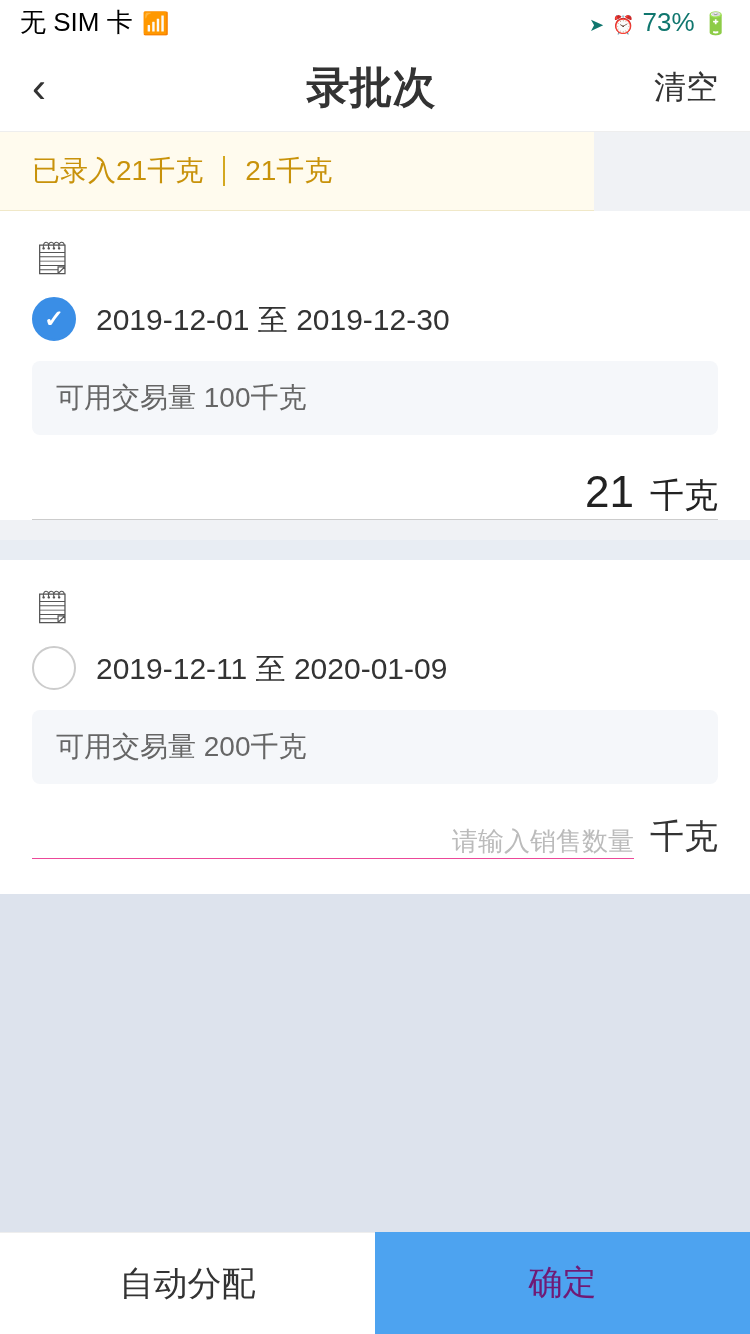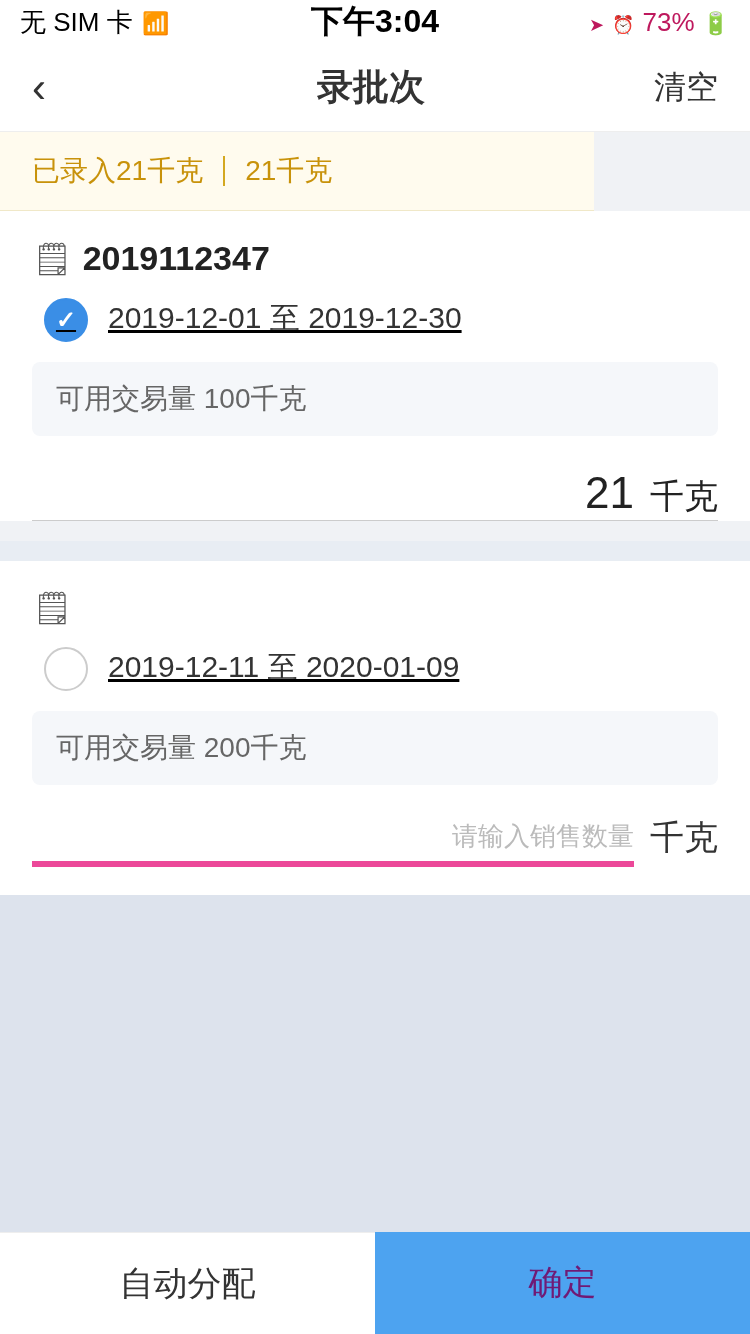--- a/index.html
+++ b/index.html
@@ -36,21 +36,21 @@
       color: #000;
       position: absolute;
       left: 50%;
       transform: translateX(-50%);
     }
     .status-right {
       display: flex;
       align-items: center;
       gap: 8px;
       font-size: 26px;
-      color: #be185d;
+      color: #0f766e;
     }
     .wifi-icon::after { content: "📶"; font-size: 22px; }
     .location-icon::after { content: "➤"; font-size: 18px; }
     .alarm-icon::after { content: "⏰"; font-size: 18px; }
     .battery-icon::after { content: "🔋"; font-size: 22px; }
 
     
     .nav-bar {
       width: 750px;
       height: 88px;
@@ -61,21 +61,21 @@
       padding: 0 32px;
       border-bottom: 1px solid #eee;
     }
     .nav-back {
       font-size: 42px;
       color: #333;
       cursor: pointer;
       font-weight: 300;
     }
     .nav-title {
-      font-size: 36px;
+      font-size: 43px;
       font-weight: 600;
       color: #333;
       margin-left: 42px;
     }
     .nav-action {
       font-size: 32px;
       color: #333;
       cursor: pointer;
     }
 
@@ -120,25 +120,24 @@
       font-size: 32px;
       color: #555;
     }
     .batch-id {
       font-size: 34px;
       font-weight: 600;
       color: #222;
     }
 
     .card-row {
-      padding: 10px 44px;
-      display: flex;
-      align-items: flex-start;
+      padding: 10px 32px;
+      display: flex;
+      align-items: flex-end;
       gap: 20px;
-      text-decoration: underline;
     }
     .radio-circle {
       width: 44px;
       height: 44px;
       border-radius: 50%;
       border: 2px solid #ccc;
       background: #fff;
       display: flex;
       align-items: center;
       justify-content: center;
@@ -249,21 +248,20 @@
     }
   </style>
 </head>
 <body>
 
 <div class="status-bar">
   <div class="status-left">
     <span>无 SIM 卡</span>
     <span class="wifi-icon"></span>
   </div>
-  <div class="status-center">下午3:04</div>
   <div class="status-right">
     <span class="location-icon"></span>
     <span class="alarm-icon"></span>
     <span>73%</span>
     <span class="battery-icon"></span>
   </div>
 </div>
 
 <div class="nav-bar">
   <span class="nav-back">‹</span>
@@ -273,21 +271,20 @@
 
 <div class="info-banner">
   <span class="info-banner-label">已录入21千克</span>
   <div class="info-banner-divider"></div>
   <span class="info-banner-value">21千克</span>
 </div>
 
 <div class="card">
   <div class="card-header">
     <span class="batch-icon">🗒</span>
-    <span class="batch-id">2019112347</span>
   </div>
   <div class="card-row">
     <div class="radio-circle selected"></div>
     <span class="date-range">2019-12-01 至 2019-12-30</span>
   </div>
   <div class="avail-row">
     <span class="avail-text">可用交易量 100千克</span>
   </div>
 
   <div class="value-display-row">
@@ -305,21 +302,21 @@
   </div>
   <div class="card-row">
     <div class="radio-circle"></div>
     <span class="date-range">2019-12-11 至 2020-01-09</span>
   </div>
   <div class="avail-row">
     <span class="avail-text">可用交易量 200千克</span>
   </div>
 
   <div style="display:flex; align-items:center; justify-content:flex-end; gap:16px; padding: 10px 32px 8px 32px;">
-    <div style="flex:1; display:flex; justify-content:flex-end; border-bottom:6px solid #ec4899; padding-bottom:8px;">
+    <div style="flex:1; display:flex; justify-content:flex-end; border-bottom:1px solid #ec4899; ">
       <input type="text" class="input-with-underline" style="text-align: right; font-size: 32px; color: rgb(34, 34, 34); border: none; outline: none; background: transparent; width: 280px;" placeholder="请输入销售数量">
     </div>
     <span class="value-unit" style="font-size:34px; color:#333; padding-bottom:6px;">千克</span>
   </div>
   <div style="height:20px;"></div>
 </div>
 
 <div class="gray-area" style="min-height: 380px;"></div>
 
 <div style="height:100px;"></div>

